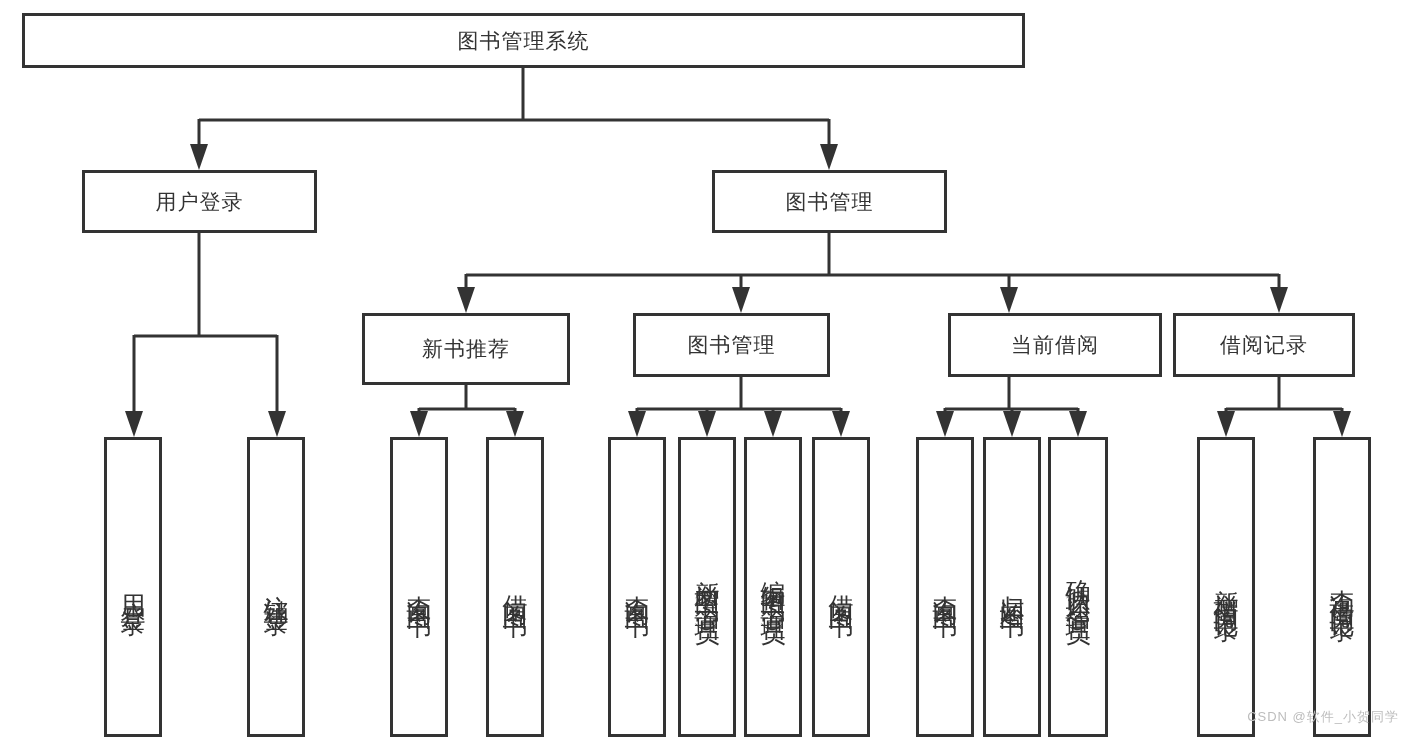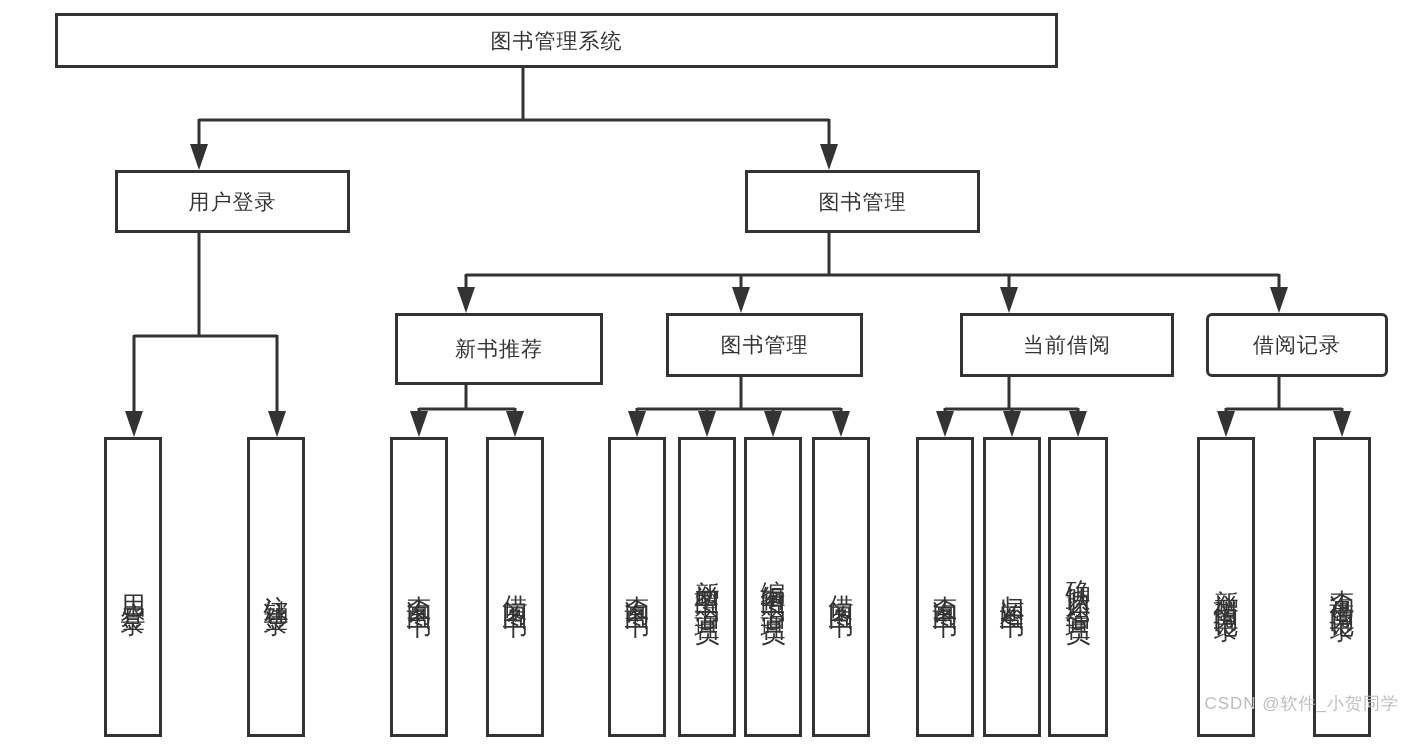--- a/index.html
+++ b/index.html
@@ -26,21 +26,20 @@
     box-sizing: border-box;
     border: 3px solid #333333;
     background: #ffffff;
     display: flex;
     align-items: center;
     justify-content: center;
     font-size: 21px;
     color: #333333;
     letter-spacing: 1px;
     z-index: 2;
-    margin-left: 33px;
   }
   .vbox {
     position: absolute;
     box-sizing: border-box;
     border: 3px solid #333333;
     background: #ffffff;
     width: 58px;
     height: 300px;
     top: 437px;
     display: flex;
@@ -52,22 +51,22 @@
     writing-mode: vertical-rl;
     font-size: 25px;
     color: #333333;
     letter-spacing: 6px;
     line-height: 1;
     white-space: nowrap;
   }
   .watermark {
     position: absolute;
     right: 6px;
-    top: 692px;
-    font-size: 17px;
+    top: 708px;
+    font-size: 13px;
     color: #bdbdbd;
     letter-spacing: 1px;
     z-index: 3;
   }
 </style>
 </head>
 <body>
 
 <div id="canvas">
 
@@ -124,24 +123,24 @@
   <div class="hbox" style="left:712px; top:170px; width:235px; height:63px;">
     <span>图书管理</span>
   </div>
 
   <div class="hbox" style="left:362px; top:313px; width:208px; height:72px;">
     <span>新书推荐</span>
   </div>
   <div class="hbox" style="left:633px; top:313px; width:197px; height:64px;">
     <span>图书管理</span>
   </div>
-  <div class="hbox" style="left:927px; top:313px; width:214px; height:64px;">
+  <div class="hbox" style="left:948px; top:313px; width:214px; height:64px;">
     <span>当前借阅</span>
   </div>
-  <div class="hbox" style="left:1173px; top:313px; width:182px; height:64px;border-radius:6px;">
+  <div class="hbox" style="left:1173px; top:313px; width:182px; height:64px;">
     <span>借阅记录</span>
   </div>
 
   <div class="vbox" style="left:104px;">
     <span class="vtext">用户登录</span>
   </div>
   <div class="vbox" style="left:247px;">
     <span class="vtext">注销登录</span>
   </div>
 

